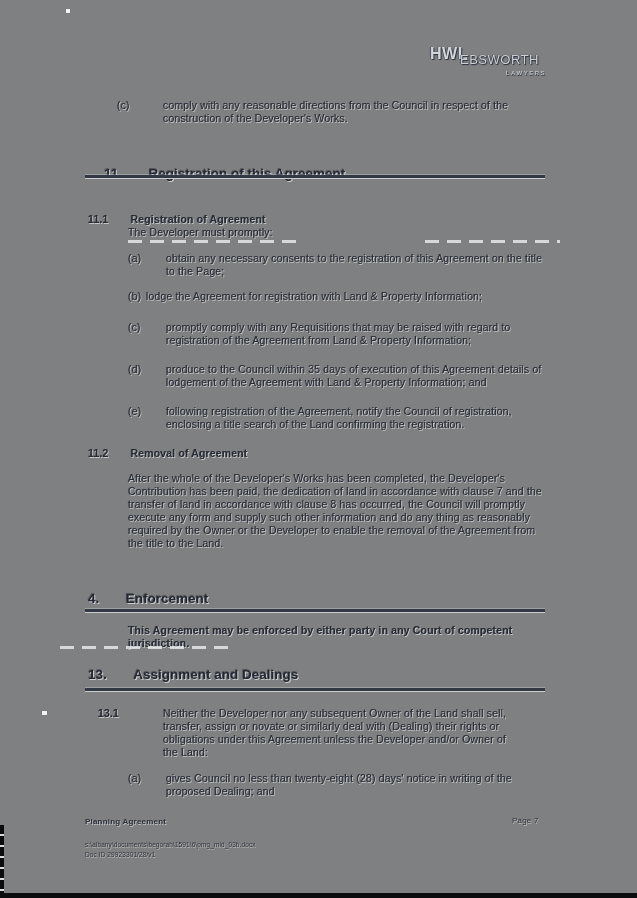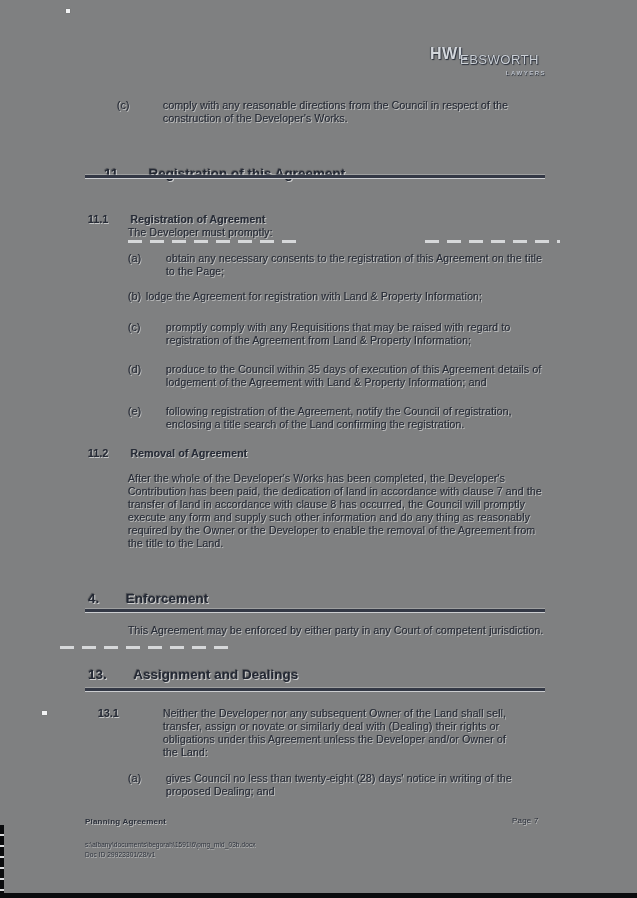--- a/index.html
+++ b/index.html
@@ -99,21 +99,21 @@
     <span>11.2</span>
     <span style="margin-left:19px;">Removal of Agreement</span>
   </div>
   <div class="abs t" style="left:128px;top:472px;width:416px;">After the whole of the Developer's Works has been completed, the Developer's Contribution has been paid, the dedication of land in accordance with clause 7 and the transfer of land in accordance with clause 8 has occurred, the Council will promptly execute any form and supply such other information and do any thing as reasonably required by the Owner or the Developer to enable the removal of the Agreement from the title to the Land.</div>
 
   <div class="abs h1" style="left:88px;top:589px;">
     <span class="num">4.</span>
     <span class="title" style="margin-left:22px;">Enforcement</span>
   </div>
   <div class="rule" style="left:85px;top:609px;width:460px;"></div>
-  <div class="abs t" style="left:128px;top:624px;width:430px;">This Agreement may be enforced by either party in any Court of competent jurisdiction.</div>
+  <div class="abs t" style="left:128px;top:624px;width:430px;font-weight:bold;">This Agreement may be enforced by either party in any Court of competent jurisdiction.</div>
   <div class="wdash" style="left:60px;top:646px;width:170px;"></div>
 
   <div class="abs h1" style="left:88px;top:665px;">
     <span class="num">13.</span>
     <span class="title" style="margin-left:22px;text-align:center;">Assignment and Dealings</span>
   </div>
   <div class="rule" style="left:85px;top:688px;width:460px;"></div>
 
   <div class="row t" style="left:98px;top:707px;">
     <span class="lbl b">13.1</span>

